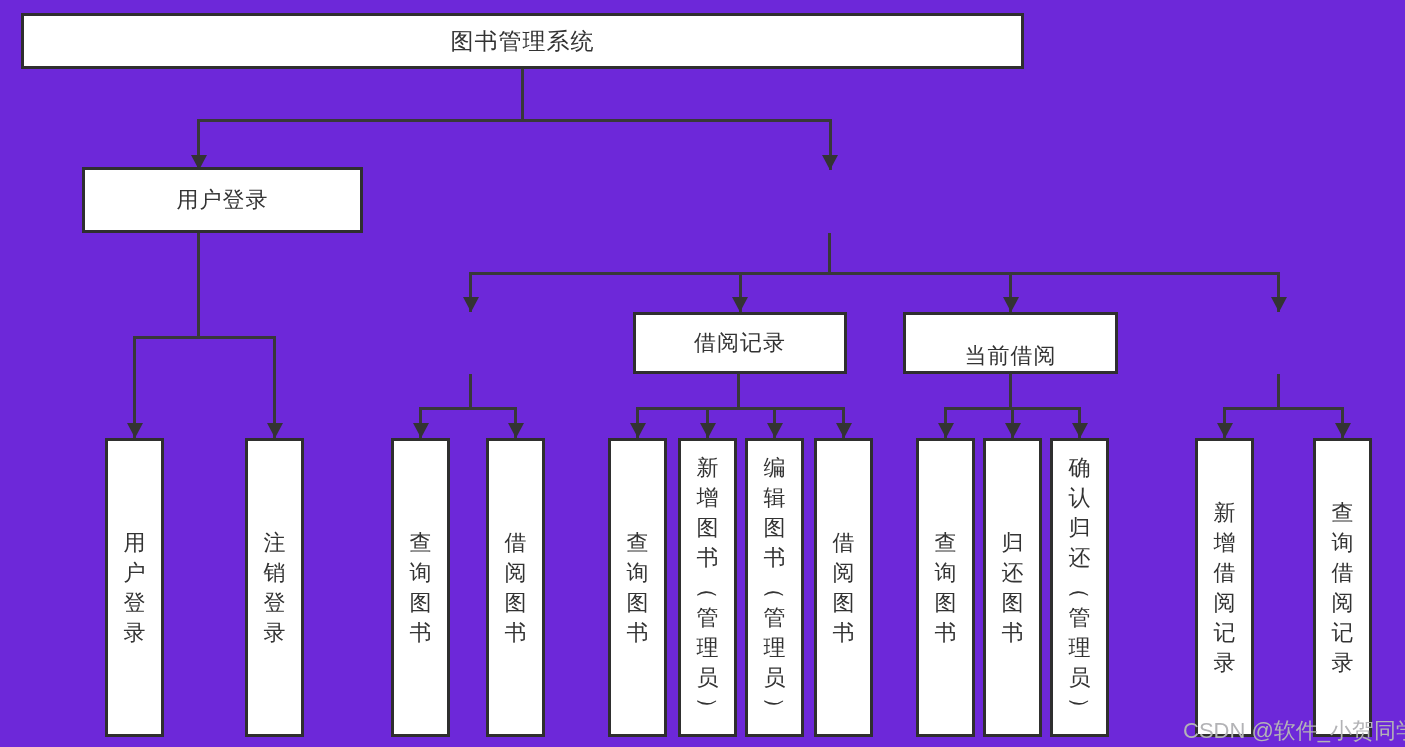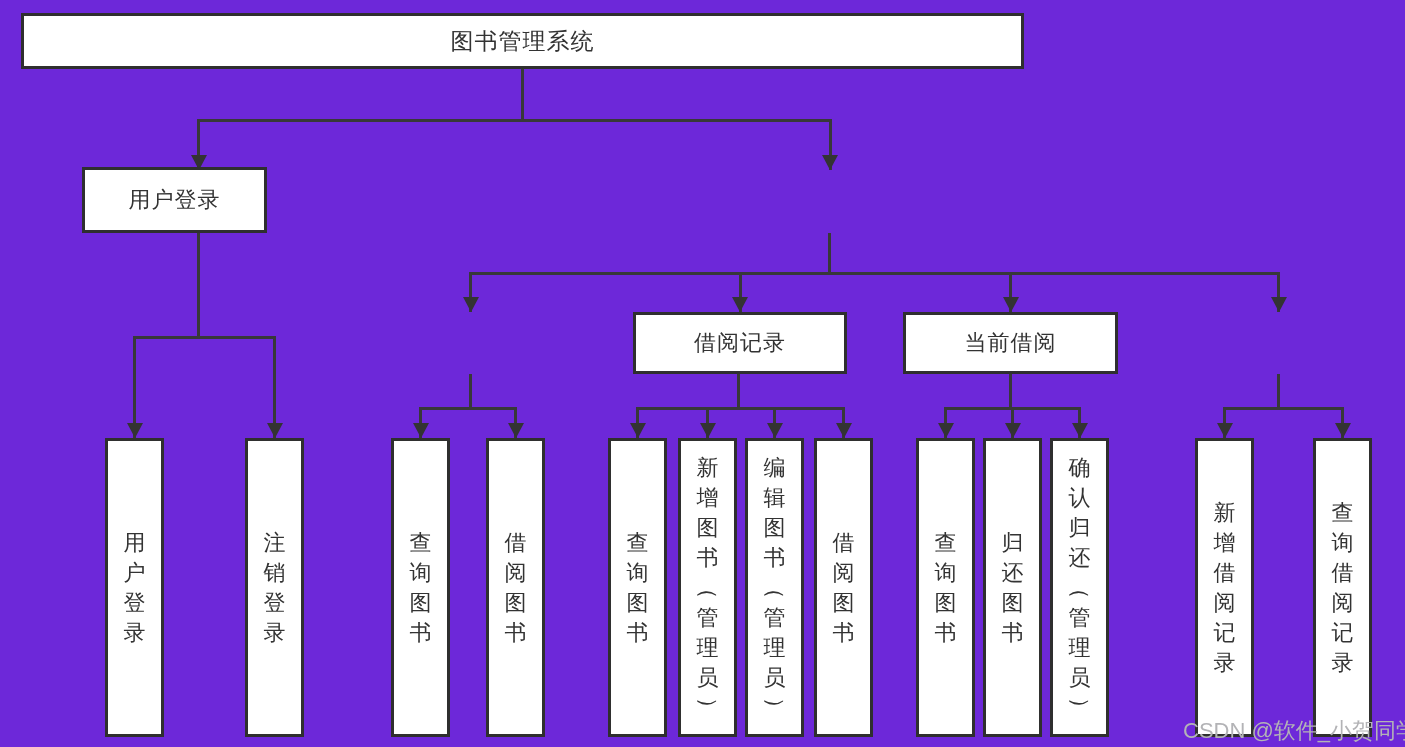--- a/index.html
+++ b/index.html
@@ -8,25 +8,25 @@
     font-family:"Liberation Sans", sans-serif; color:#333333; overflow:hidden;
   }
   
   .node {
     position:absolute; box-sizing:border-box; background:#ffffff;
     border:3px solid #2f2f2f; display:flex; align-items:center; justify-content:center;
   }
   .node-label { font-size:22px; color:#333333; letter-spacing:1px; white-space:nowrap; }
   .root-box  { left:21px;  top:13px;  width:1003px; height:56px; }
   .root-box .node-label { font-size:23px; }
-  .ul-box    { left:82px;  top:167px; width:185px; height:66px; }
+  .ul-box    { left:82px;  top:167px; width:281px; height:66px; }
   .bm-box    { left:715px; top:167px; width:230px; height:66px; }
   .nb-box    { left:363px; top:312px; width:224px; height:62px; }
   .bb-box    { left:633px; top:312px; width:214px; height:62px; }
-  .cb-box    { left:903px; top:312px; width:215px; height:62px; }
+  .cb-box    { left:903px; top:312px; width:215px; height:62px;align-items:flex-end; }
   .br-box    { left:1171px;top:312px; width:215px; height:62px; }
   .leaf      { top:438px; width:59px; height:299px; border-width:3px; }
   
   .vlabel { display:flex; flex-direction:column; align-items:center; justify-content:center;
             width:100%; height:100%; }
   .vchar  { display:block; height:30px; line-height:30px; font-size:22px; text-align:center;
             color:#333333; }
   .vchar.rot { transform:rotate(90deg); }
   
   .hline { position:absolute; height:3px; background:#383838; }

